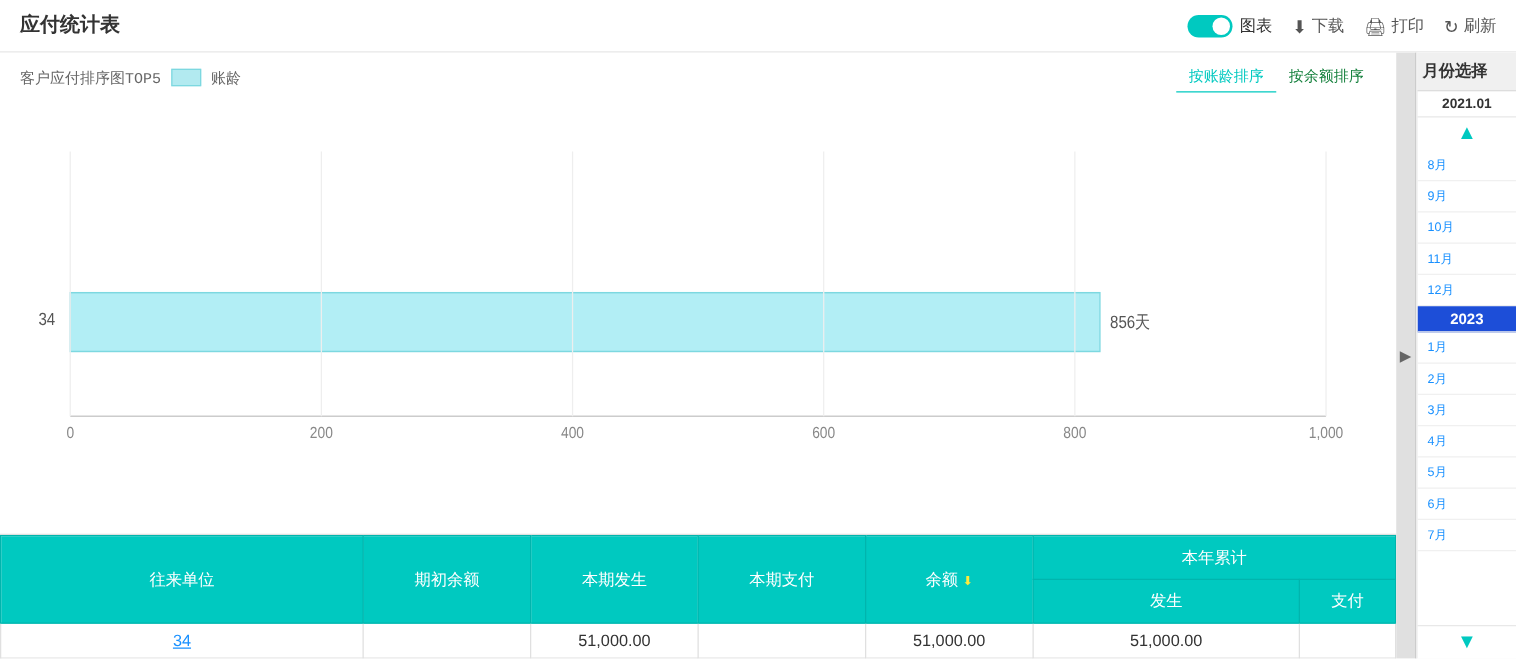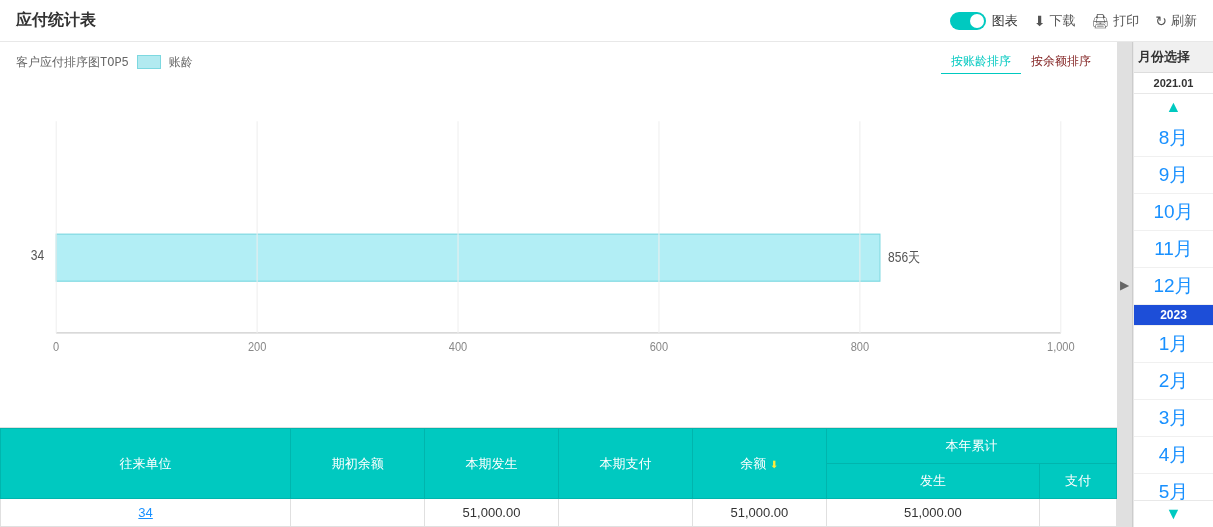--- a/index.html
+++ b/index.html
@@ -21,42 +21,42 @@
     .main-content { display: flex; flex: 1; overflow: hidden; }
 
     
     .chart-area { flex: 1; display: flex; flex-direction: column; overflow: hidden; }
 
     
     .chart-header { display: flex; align-items: center; justify-content: space-between; padding: 8px 16px; font-family: Liberation Mono, monospace; }
     .chart-legend { display: flex; align-items: center; gap: 8px; font-size: 12px; color: #666; }
     .legend-box { width: 24px; height: 14px; background: #b2eaf0; border: 1px solid #7dd8e0; }
     .chart-sort-btns { display: flex; gap: 0; }
-    .sort-btn { padding: 3px 10px; font-size: 12px; cursor: pointer; color: #7f1d1d; border-bottom: 1px solid transparent; }
+    .sort-btn { padding: 3px 10px; font-size: 12px; cursor: pointer; color: #15803d; border-bottom: 1px solid transparent; }
     .sort-btn.active { color: #00c9c0; border-bottom: 1px solid #00c9c0; }
 
     
     .chart-container { flex: 1; padding: 4px 16px 0 16px; position: relative; }
     svg.bar-chart { width: 100%; height: 100%; }
 
     
     .table-area { border-top: 1px solid #e0e0e0; }
     .data-table { width: 100%; border-collapse: collapse; }
     .data-table th { background: #00c9c0; color: #fff; text-align: center; padding: 8px 0; font-weight: normal; font-size: 13px; border: 1px solid #00b5ad; }
     .data-table td { text-align: center; padding: 6px 8px; font-size: 13px; border: 1px solid #e0e0e0; background: #fff; }
     .data-table td.text-right { }
     .data-table td a { color: #1890ff; text-decoration: underline; cursor: pointer; }
 
     
     .sidebar { width: 80px; background: #fff; border-left: 1px solid #e8e8e8; display: flex; flex-direction: column; font-size: 13px; }
     .sidebar-header { background: #f0f0f0; padding: 6px 4px; text-align: left; font-weight: bold; color: #333; border-bottom: 1px solid #ddd; }
     .sidebar-year-select { padding: 4px 6px; font-size: 11px; color: #333; border-bottom: 1px solid #e8e8e8; text-align: center; font-weight: bold; }
     .sidebar-nav-btn { display: flex; align-items: center; justify-content: center; padding: 4px; cursor: pointer; color: #00c9c0; font-size: 16px; }
     .sidebar-month-list { flex: 1; overflow: hidden; display: flex; flex-direction: column; }
-    .sidebar-month-item { padding: 5px 8px; cursor: pointer; color: #1890ff; text-align: center; font-size: 19px; border-bottom: 1px solid #f0f0f0; }
+    .sidebar-month-item { padding: 5px 8px; cursor: pointer; color: #1890ff; font-size: 10px; border-bottom: 1px solid #f0f0f0; }
     .sidebar-month-item.year-label { background: #1d4ed8; color: #fff; font-weight: bold; padding: 3px 4px; font-size: 12px; text-align: center; }
     .sidebar-nav-btn-down { display: flex; align-items: center; justify-content: center; padding: 4px; cursor: pointer; color: #00c9c0; font-size: 16px; border-top: 1px solid #e8e8e8; }
 
     .expand-btn { width: 16px; background: #e0e0e0; display: flex; align-items: center; justify-content: center; cursor: pointer; color: #666; font-size: 12px; border-right: 1px solid #ccc; }
   </style>
 </head>
 <body>
 
 <div class="app-container">
 

